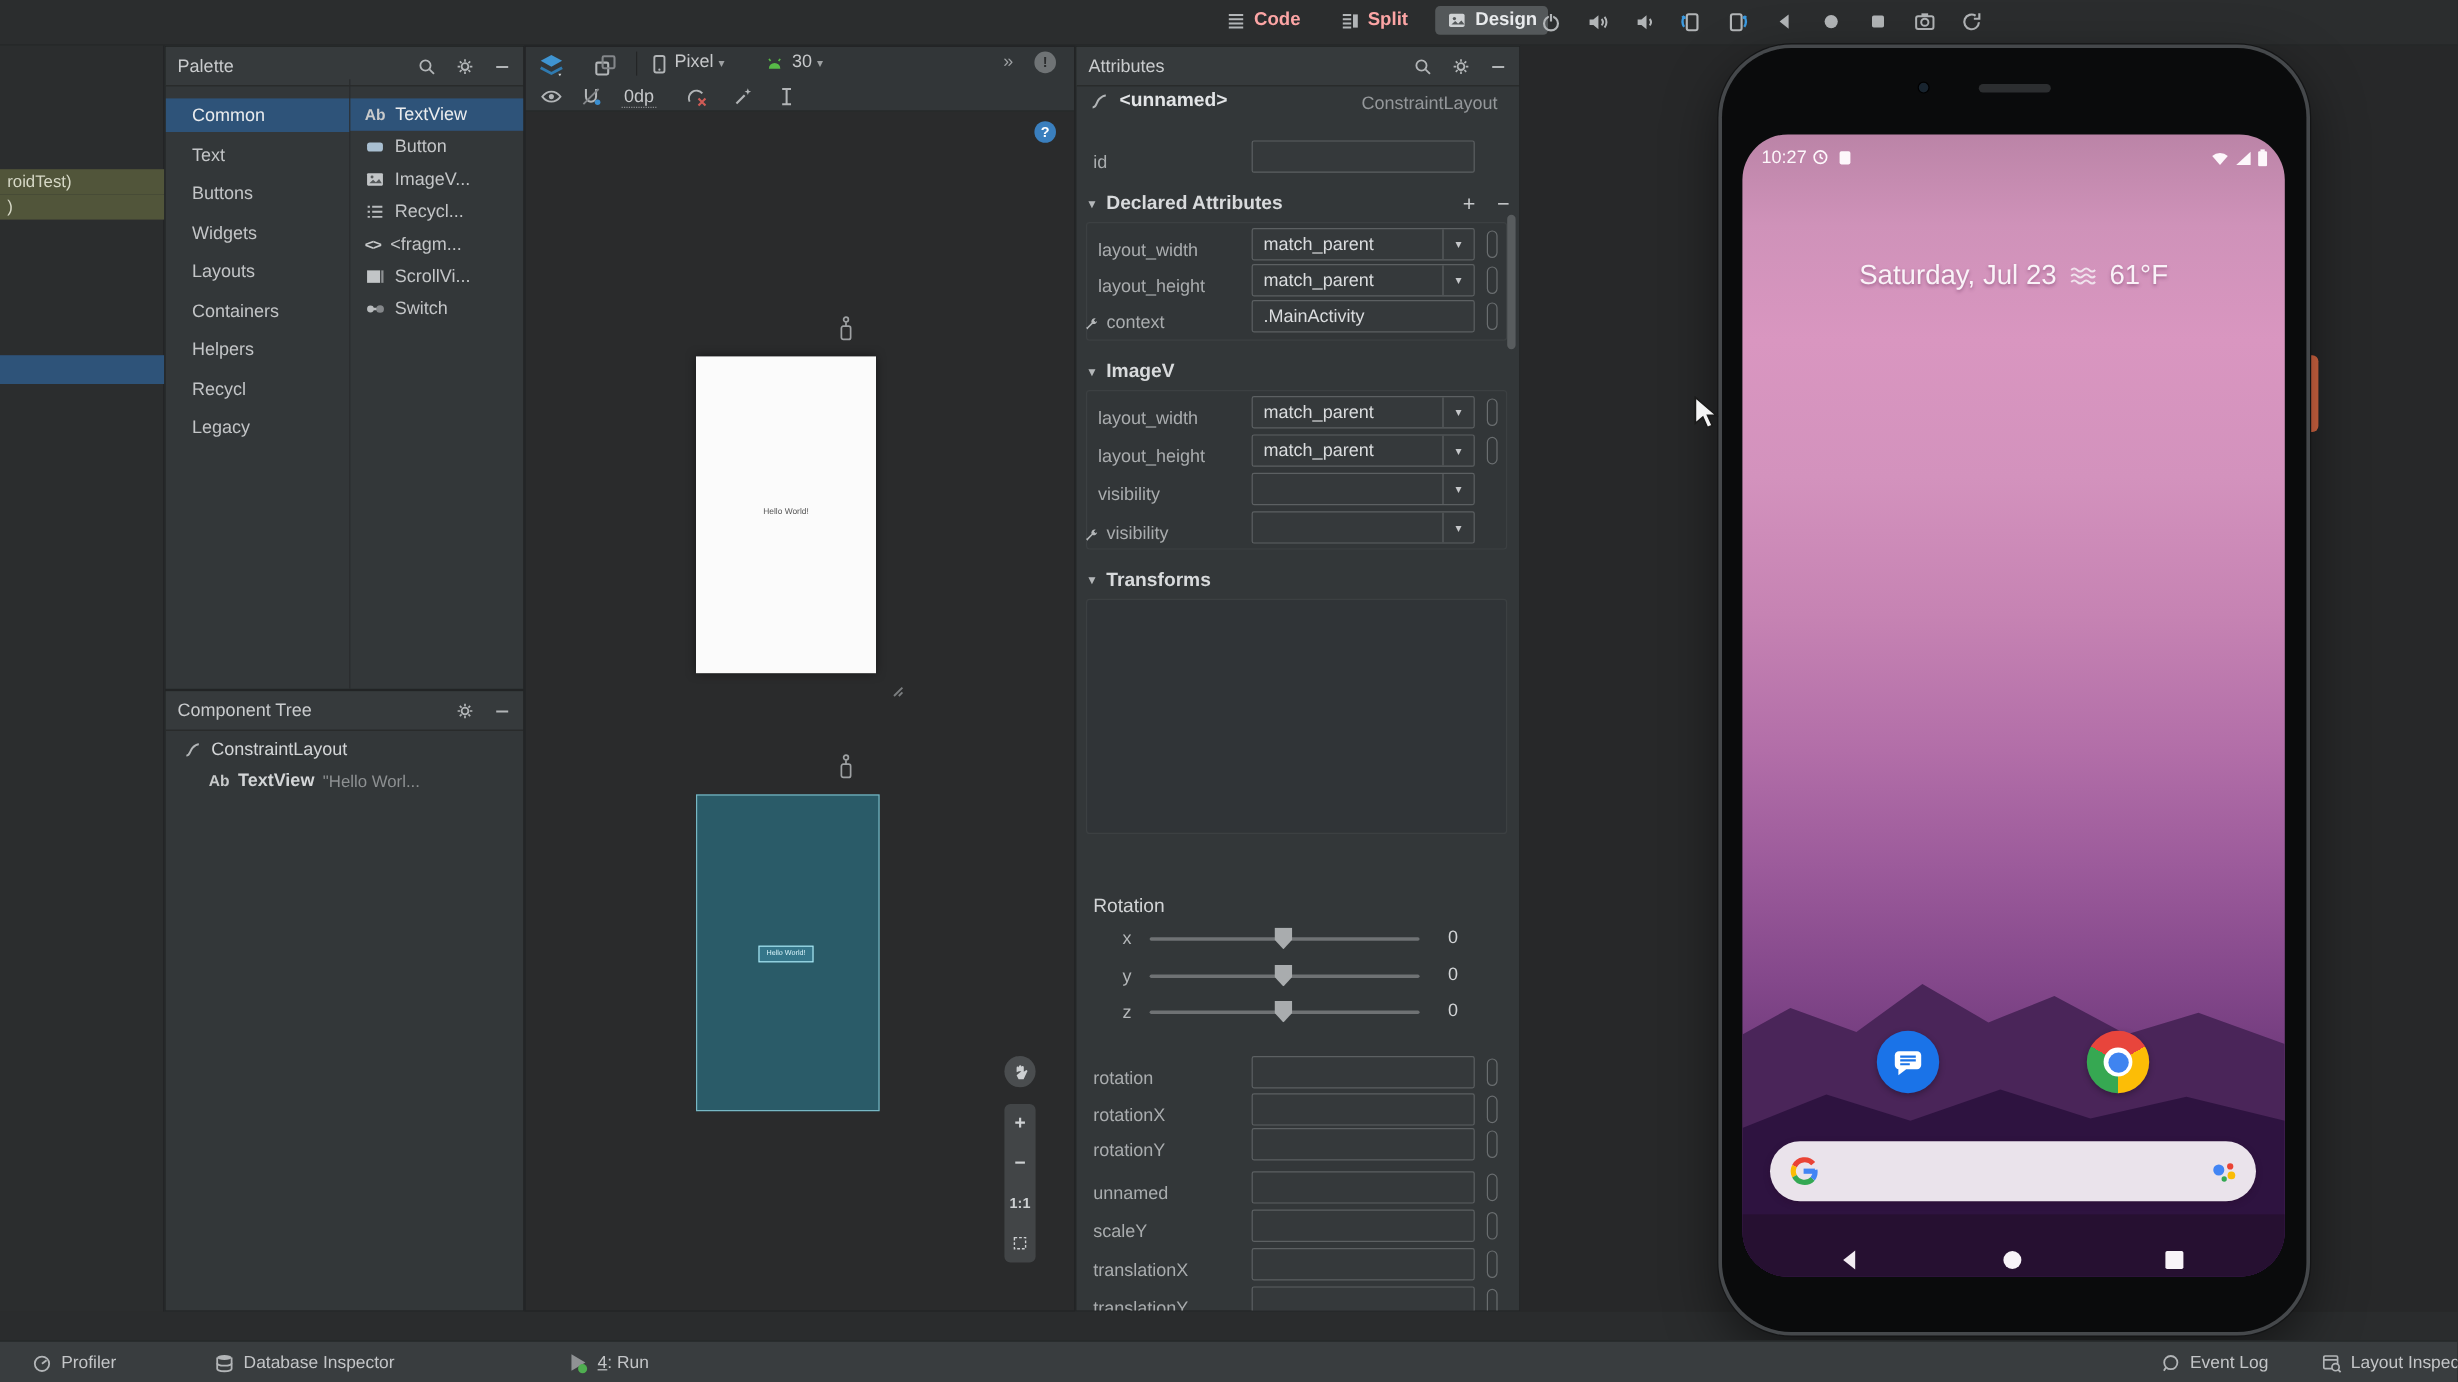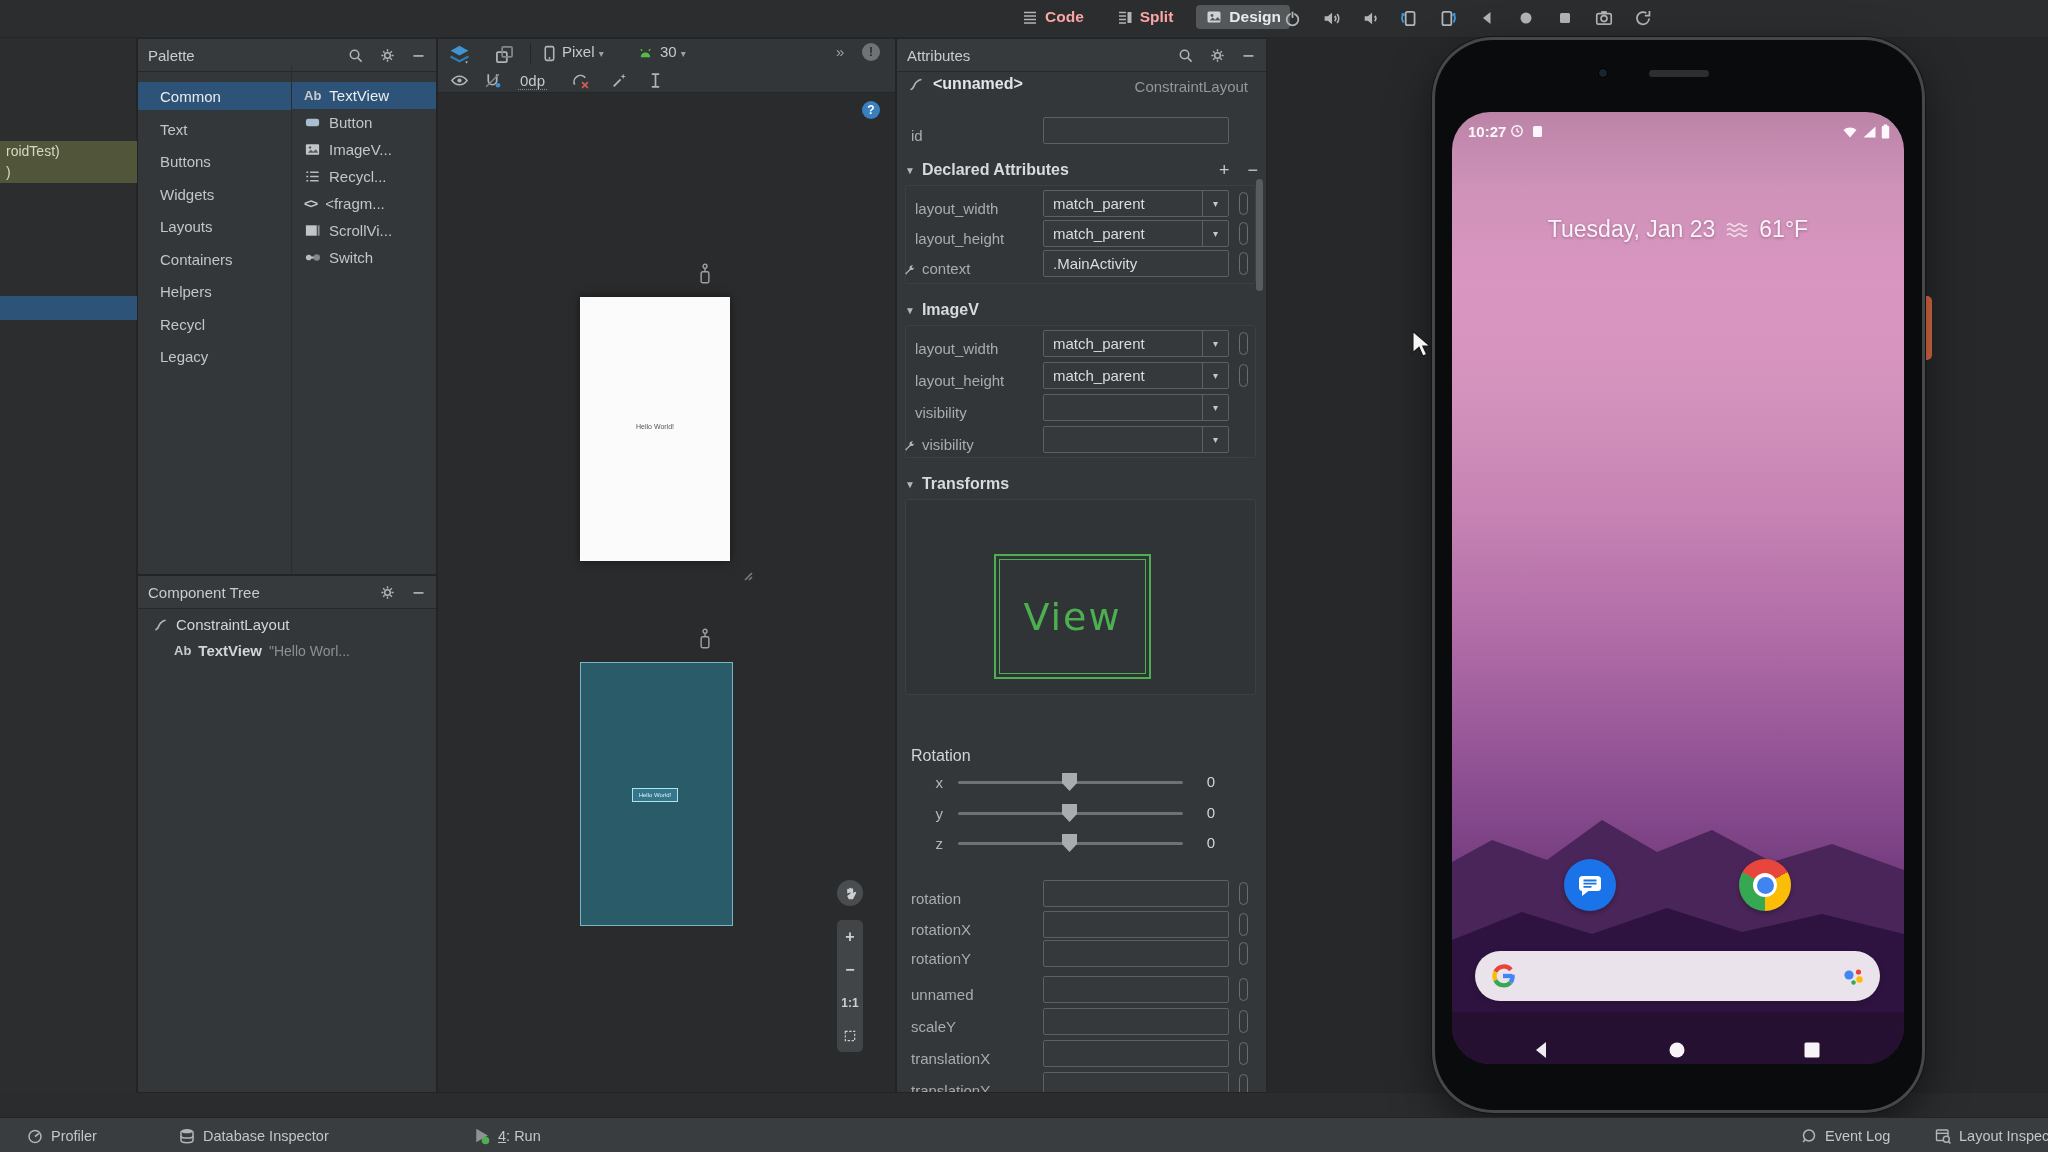--- a/index.html
+++ b/index.html
@@ -102,21 +102,21 @@
   #emuarea{left:1267px;top:38px;width:781px;height:1055px;background:#272829}
   #powerbtn{position:absolute;left:1906px;top:296px;width:26px;height:64px;background:#dd6a45;border-radius:5px}
   #phone{position:absolute;left:1435px;top:40px;width:487px;height:1070px;background:#0a0b0c;
          border-radius:58px;box-shadow:0 0 0 3px #45484b,0 0 0 4px #141516,0 16px 45px rgba(0,0,0,.55)}
   #speaker{position:absolute;left:1649px;top:70px;width:60px;height:7px;background:#2c2e30;border-radius:4px}
   #frontcam{position:absolute;left:1598px;top:68px;width:10px;height:10px;border-radius:50%;
             background:#18242f;border:1px solid #000}
   #screen{position:absolute;left:1452px;top:112px;width:452px;height:952px;border-radius:38px;overflow:hidden;
           background:linear-gradient(180deg,#bb84a7 0%,#cf92b9 8%,#d996c0 18%,#d392bd 30%,#c683b3 42%,
                      #b26ea8 54%,#9c5b9b 64%,#84488b 74%,#693677 84%,#4c2360 93%,#361749 100%)}
-  .sbtime{position:absolute;left:16px;top:11px;font-size:15px;color:#fdf7fb;font-weight:bold}
+  .sbtime{position:absolute;left:16px;top:11px;font-size:15px;color:#fdf7fb;font-weight:normal}
   .sbleft{position:absolute;left:58px;top:12px;display:flex;gap:8px}
   .sbright{position:absolute;right:14px;top:12px;display:flex;gap:4px;align-items:center}
   .datewidget{position:absolute;left:0;right:0;top:104px;display:flex;align-items:center;justify-content:center;
               gap:10px;color:#faf3f8;font-size:23px;text-shadow:0 1px 3px rgba(90,40,80,.45)}
   .appicon{position:absolute;width:52px;height:52px;border-radius:50%;display:flex;align-items:center;
            justify-content:center;box-shadow:0 2px 5px rgba(0,0,0,.3)}
   .chrome{background:conic-gradient(from -60deg,#e8453c 0 120deg,#fcbd06 0 240deg,#36a852 0 360deg)}
   .chrome .cwhite{width:24px;height:24px;border-radius:50%;background:#fff;display:flex;align-items:center;justify-content:center}
   .chrome .cblue{width:17px;height:17px;border-radius:50%;background:#3f84f0}
   .searchpill{position:absolute;left:23px;top:839px;width:405px;height:50px;border-radius:25px;
@@ -617,23 +617,20 @@
           <span class="txt"></span>
           <span class="dd-btn">▾</span>
         </span>
     </div>
 
     <div class="sect" style="top:432px">
       <span class="tri">▼</span>
       <span>Transforms</span>
     </div>
     <div class="group" style="top:460px;height:196px;background:#303437"></div>
-    <div class="viewbox">
-      <span class="viewtxt">View</span>
-    </div>
     <div class="rotlabel">Rotation</div>
 
     <div class="srow" style="top:732px">
       <span class="saxis">x</span>
       <span class="strack">
           <span class="sthumb"></span>
         </span>
       <span class="sval">0</span>
     </div>
     <div class="srow" style="top:763px">
@@ -735,21 +732,21 @@
       <svg width="15" height="14" viewBox="0 0 15 14">
           <path d="M1.5 12.5h12v-11z" fill="#fdf7fb"></path>
         </svg>
       <svg width="9" height="15" viewBox="0 0 9 15">
           <rect x="2.7" y="0.5" width="3.6" height="2" fill="#fdf7fb"></rect>
           <rect x="0.8" y="2" width="7.4" height="12.5" rx="1" fill="#fdf7fb"></rect>
         </svg>
     </span>
 
     <div class="datewidget">
-      <span>Tuesday, Jan 23</span>
+      <span>Saturday, Jul 23</span>
       <svg width="24" height="16" viewBox="0 0 24 16">
         <path d="M2 3q2.5-2.5 5 0t5 0 5 0 5 0M2 8q2.5-2.5 5 0t5 0 5 0 5 0M2 13q2.5-2.5 5 0t5 0 5 0 5 0" stroke="#f3ebf2" stroke-width="1.6" fill="none" opacity=".9"></path>
       </svg>
       <span>61°F</span>
     </div>
 
     <div class="appicon" style="left:112px;top:747px;background:#1a73e8">
       <svg width="30" height="30" viewBox="0 0 30 30">
         <rect x="4" y="6" width="22" height="15" rx="3.5" fill="#fff"></rect>
         <path d="M7 20v6l6.5-5z" fill="#fff"></path>

